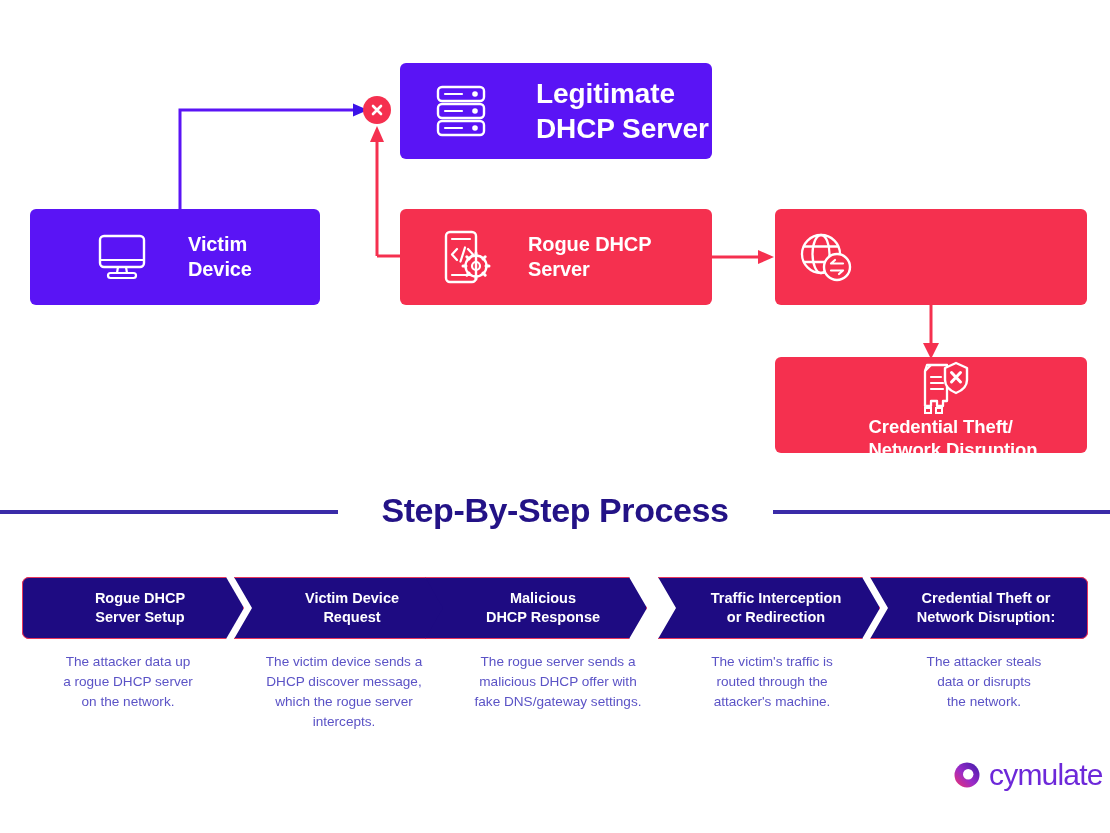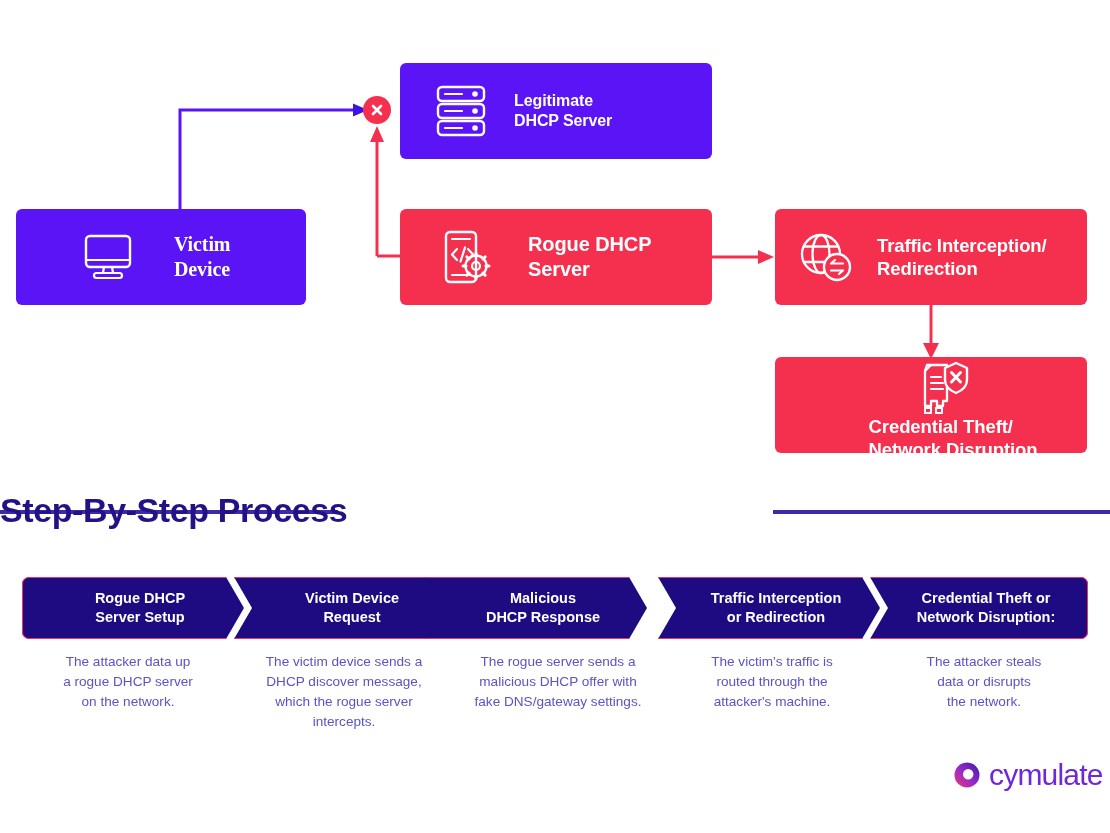--- a/index.html
+++ b/index.html
@@ -36,32 +36,31 @@
     line-height: 1.26;
     letter-spacing: -0.1px;
     white-space: pre-line;
   }
 
   .box-purple { background: #5A14F5; }
   .box-red    { background: #F5304F; }
 
   
   #box-victim {
-    left: 16px; top: 209px; width: 290px; height: 96px;
+    left: 30px; top: 209px; width: 290px; height: 96px;
     padding-left: 66px;
-    font-family: Liberation Serif, serif;
   }
   #box-victim .bx-label { font-size: 20px; margin-left: 40px; }
 
   
   #box-legit {
     left: 400px; top: 63px; width: 312px; height: 96px;
     padding-left: 32px;
   }
-  #box-legit .bx-label { font-size: 16px; margin-left: 24px; }
+  #box-legit .bx-label { font-size: 28px; margin-left: 46px; }
 
   
   #box-rogue {
     left: 400px; top: 209px; width: 312px; height: 96px;
     padding-left: 38px;
   }
   #box-rogue .bx-label { font-size: 20px; margin-left: 34px; }
 
   
   #box-traffic {
@@ -90,20 +89,21 @@
     background: #F5304F;
     display: flex; align-items: center; justify-content: center;
   }
 
   
   #rule-left  { position: absolute; left: 0px;   top: 510px; width: 338px; height: 4px; background: #3A2BA8; }
   #rule-right { position: absolute; left: 773px; top: 510px; width: 337px; height: 4px; background: #3A2BA8; }
   #section-title {
     position: absolute;
     left: 0; top: 491px; width: 1110px;
+    text-align: center;
     font-size: 34px;
     font-weight: bold;
     color: #231286;
     letter-spacing: -0.4px;
   }
 
   
   #steps {
     position: absolute;
     left: 22px; top: 577px;
@@ -272,22 +272,20 @@
     <svg width="58" height="56" viewBox="0 0 58 56">
       <circle cx="24" cy="25" r="19" fill="none" stroke="#ffffff" stroke-width="2.3"></circle>
       <ellipse cx="24" cy="25" rx="8.5" ry="19" fill="none" stroke="#ffffff" stroke-width="2.3"></ellipse>
       <path d="M 6 17.5 L 42 17.5" stroke="#ffffff" stroke-width="2.3"></path>
       <path d="M 6 33 L 42 33" stroke="#ffffff" stroke-width="2.3"></path>
       <circle cx="40" cy="38" r="13" fill="#F5304F" stroke="#ffffff" stroke-width="2.4"></circle>
       <path d="M 46 34.5 L 34 34.5 M 38 31 L 34 34.5" fill="none" stroke="#ffffff" stroke-width="2.2" stroke-linecap="round" stroke-linejoin="round"></path>
       <path d="M 34 41.5 L 46 41.5 M 42 45 L 46 41.5" fill="none" stroke="#ffffff" stroke-width="2.2" stroke-linecap="round" stroke-linejoin="round"></path>
     </svg>
   </span>
-  <span class="bx-label">Traffic Interception/
-Redirection</span>
 </div>
 
 <div class="flow-box box-red" id="box-cred">
   <span class="bx-icon">
     <svg width="58" height="58" viewBox="0 0 58 58">
       <path d="M 14 8 L 34 8 L 34 44 L 30 44 L 30 49 L 24 49 L 24 44 L 18 44 L 18 49 L 12 49 L 12 14 Z" fill="none" stroke="#ffffff" stroke-width="2.3" stroke-linejoin="round"></path>
       <path d="M 18 8 L 12 14" stroke="#ffffff" stroke-width="2.3"></path>
       <path d="M 18 20 L 28 20 M 18 26 L 30 26 M 18 32 L 30 32" stroke="#ffffff" stroke-width="2.2" stroke-linecap="round"></path>
       <rect x="12" y="51" width="6" height="5" fill="none" stroke="#ffffff" stroke-width="2"></rect>
       <rect x="23" y="51" width="6" height="5" fill="none" stroke="#ffffff" stroke-width="2"></rect>

